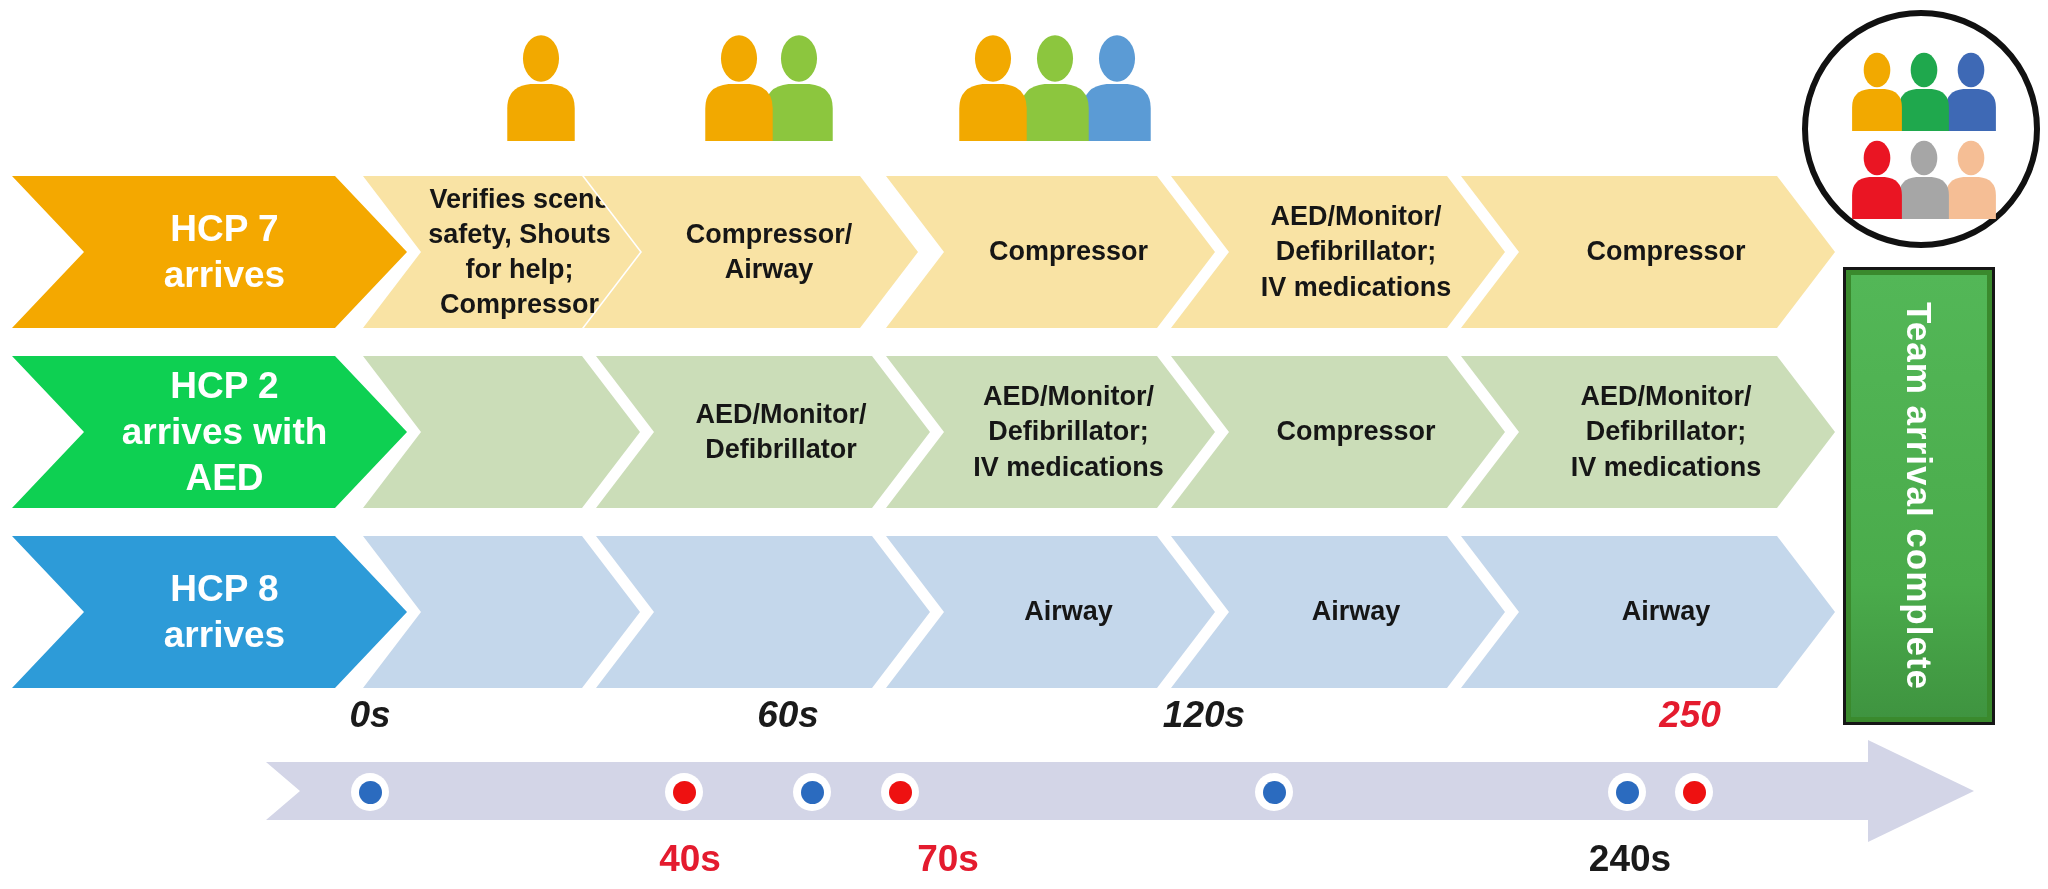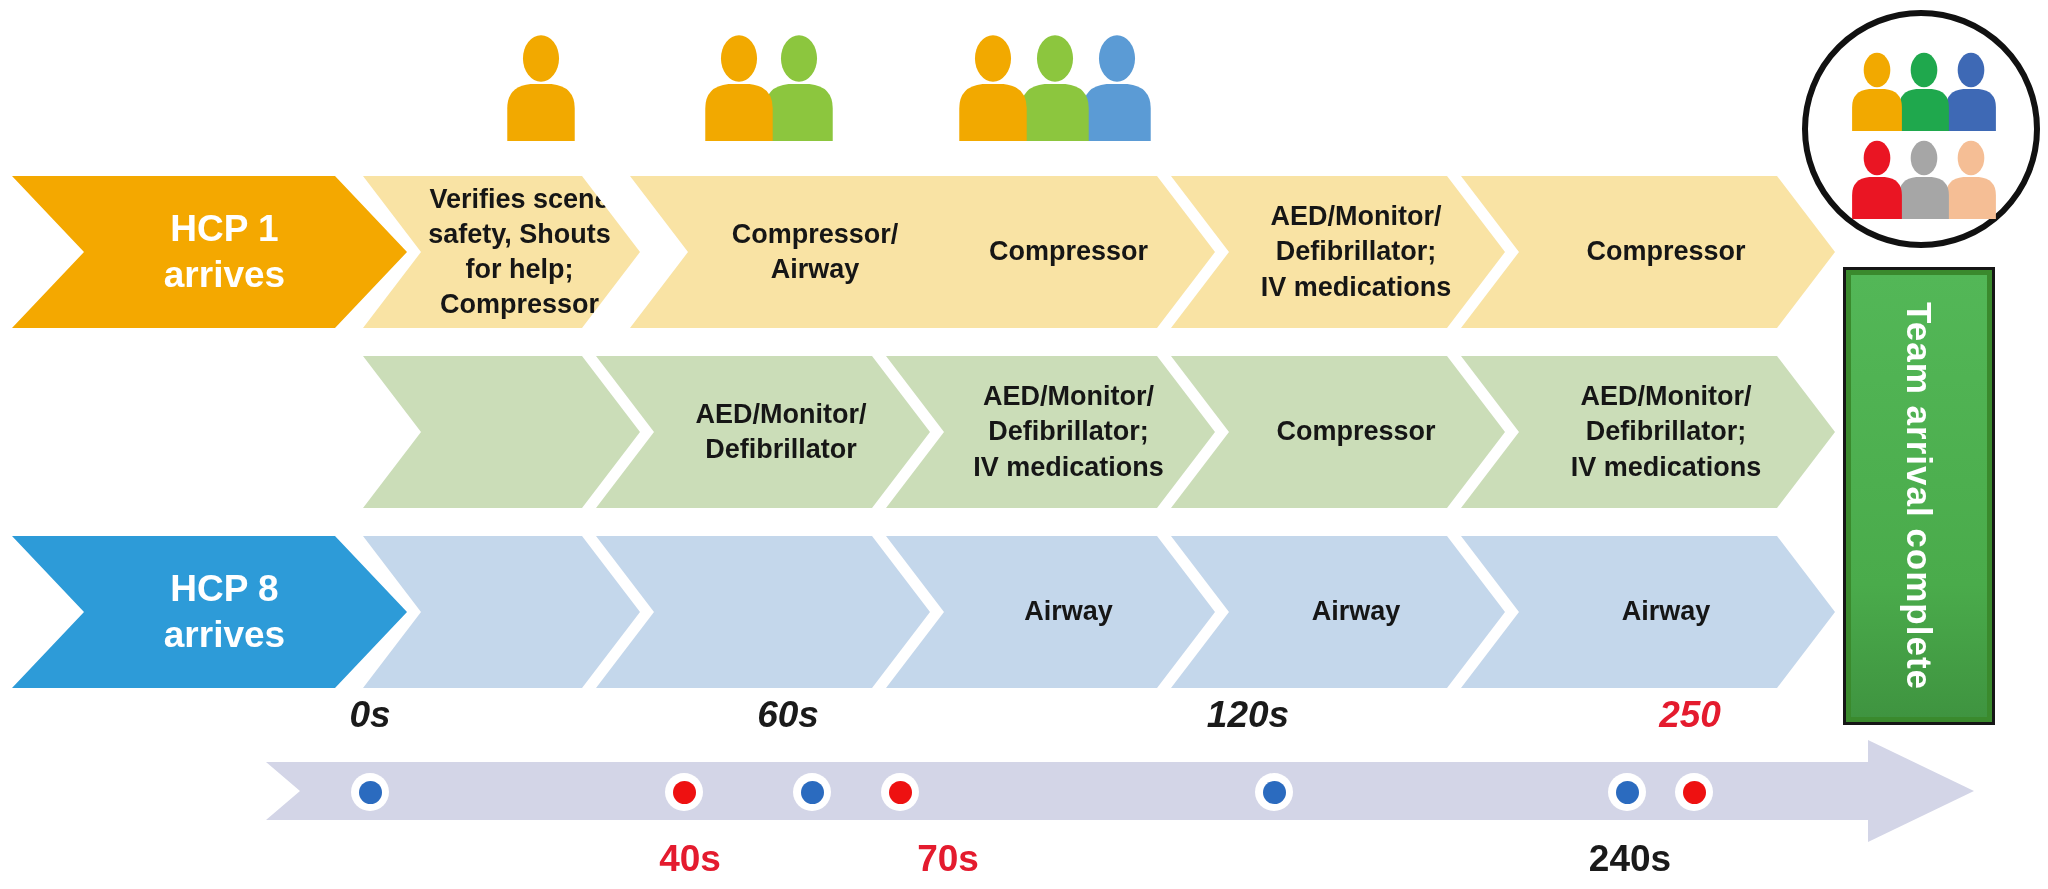--- a/index.html
+++ b/index.html
@@ -159,34 +159,37 @@
         <path d="M7 92 V64 Q7 45 27 43 H45 Q65 45 65 64 V92 Z"></path>
       </svg>
   </div>
   <div class="person p-small f-peach" style="left:1940px;top:140px;z-index:4">
     <svg viewBox="0 0 72 92">
         <ellipse cx="36" cy="21" rx="15.5" ry="20"></ellipse>
         <path d="M7 92 V64 Q7 45 27 43 H45 Q65 45 65 64 V92 Z"></path>
       </svg>
   </div>
 
-  <div class="chev hdr hdr1 r1" style="left:12px;width:395px">HCP 1
+  <div class="chev hdr hdr1 r1" style="left:12px;width:395px">HCP 7
 arrives</div>
   <div class="chev seg seg1 r1" style="left:363px;width:277px">Verifies scene
 safety, Shouts
 for help;
 Compressor</div>
-  <div class="chev seg seg1 r1" style="left:630px;width:334px">Compressor/
+  <div class="chev seg seg1 r1" style="left:584px;width:334px">Compressor/
 Airway</div>
   <div class="chev seg seg1 r1" style="left:886px;width:329px">Compressor</div>
   <div class="chev seg seg1 r1" style="left:1171px;width:334px">AED/Monitor/
 Defibrillator;
 IV medications</div>
   <div class="chev seg seg1 r1" style="left:1461px;width:374px">Compressor</div>
 
+  <div class="chev hdr hdr2 r2" style="left:12px;width:395px">HCP 2
+arrives with
+AED</div>
   <div class="chev seg seg2 r2" style="left:363px;width:277px"></div>
   <div class="chev seg seg2 r2" style="left:596px;width:334px">AED/Monitor/
 Defibrillator</div>
   <div class="chev seg seg2 r2" style="left:886px;width:329px">AED/Monitor/
 Defibrillator;
 IV medications</div>
   <div class="chev seg seg2 r2" style="left:1171px;width:334px">Compressor</div>
   <div class="chev seg seg2 r2" style="left:1461px;width:374px">AED/Monitor/
 Defibrillator;
 IV medications</div>
@@ -225,17 +228,17 @@
       <span class="dot dot-blue"></span>
     </div>
   <div class="marker" style="left:1675px">
       <span class="dot dot-red"></span>
     </div>
 
   <div class="t-label t-above" style="left:370px">0s</div>
   <div class="t-label t-below t-red" style="left:690px">40s</div>
   <div class="t-label t-above" style="left:788px">60s</div>
   <div class="t-label t-below t-red" style="left:948px">70s</div>
-  <div class="t-label t-above" style="left:1248px">120s</div>
+  <div class="t-label t-above" style="left:1204px">120s</div>
   <div class="t-label t-below" style="left:1630px">240s</div>
   <div class="t-label t-above t-red" style="left:1690px">250</div>
 
 </div>
 
 </body></html>

